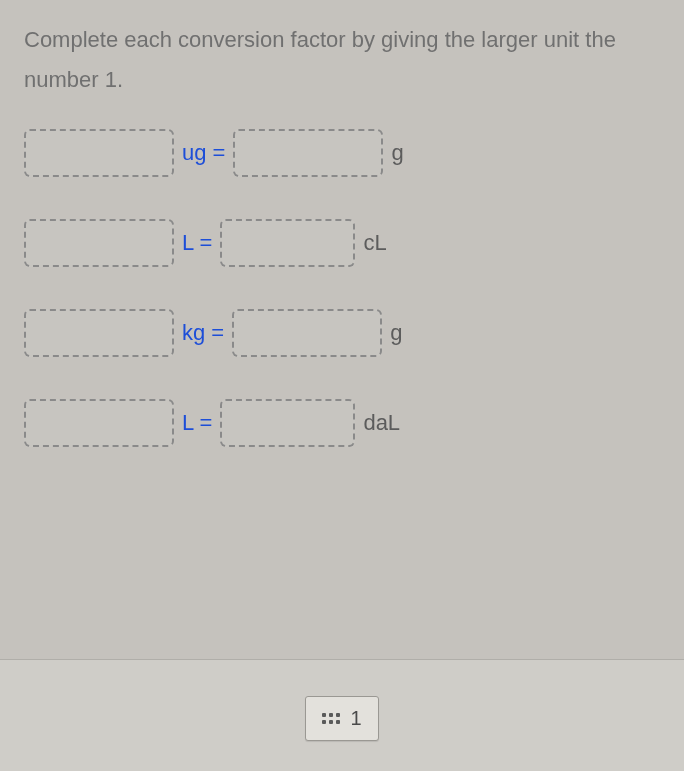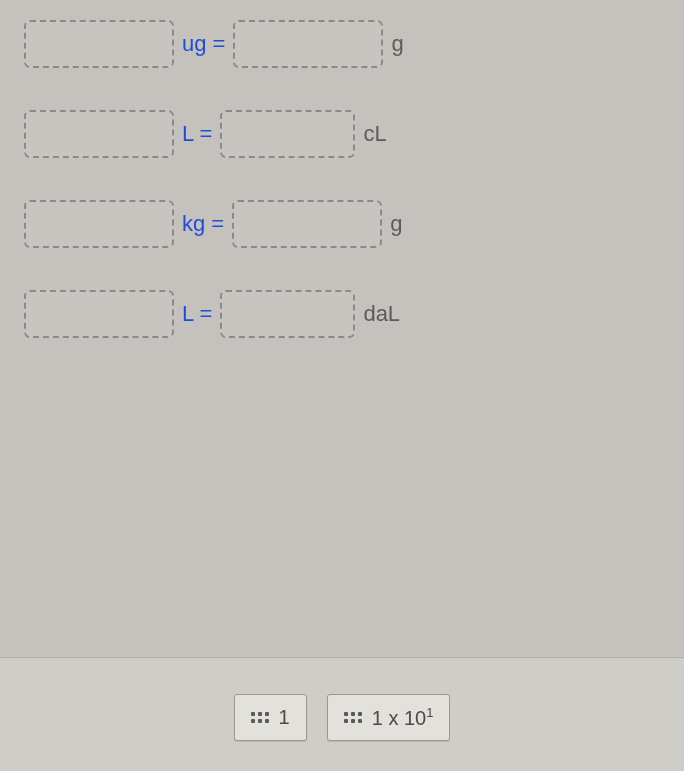--- a/index.html
+++ b/index.html
@@ -102,20 +102,21 @@
     .bank-row-2 {
       width: 100%;
       display: flex;
       justify-content: center;
     }
   </style>
 </head>
 <body>
 
 <div class="question-area">
+  <div class="instruction">Complete each conversion factor by giving the larger unit the number 1.</div>
 
   <div class="conversion-row">
     <span class="drop-target"></span>
     <span class="unit-eq">ug =</span>
     <span class="drop-target"></span>
     <span class="unit-right">g</span>
   </div>
 
   <div class="conversion-row">
     <span class="drop-target"></span>
@@ -148,28 +149,13 @@
           <span class="drag-dot"></span>
         </span>
       <span class="drag-handle-row">
           <span class="drag-dot"></span>
           <span class="drag-dot"></span>
           <span class="drag-dot"></span>
         </span>
     </span>
     <span class="tile-text">1</span>
   </div>
-  <div class="answer-tile">
-    <span class="drag-handle">
-      <span class="drag-handle-row">
-          <span class="drag-dot"></span>
-          <span class="drag-dot"></span>
-          <span class="drag-dot"></span>
-        </span>
-      <span class="drag-handle-row">
-          <span class="drag-dot"></span>
-          <span class="drag-dot"></span>
-          <span class="drag-dot"></span>
-        </span>
-    </span>
-    <span class="tile-text">1 x 10<sup>1</sup></span>
-  </div>
 </div>
 
 </body></html>

